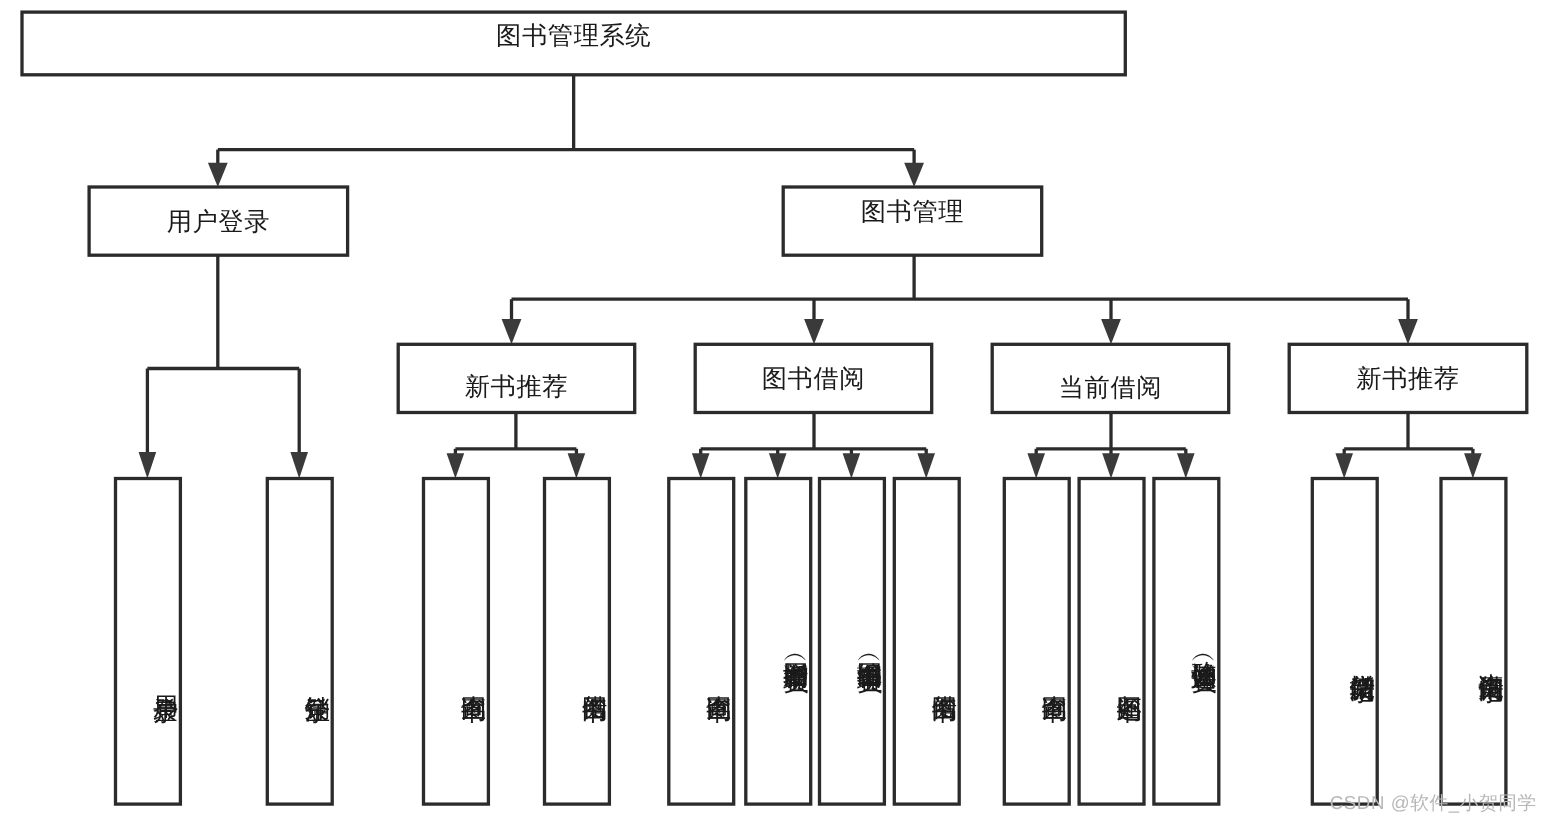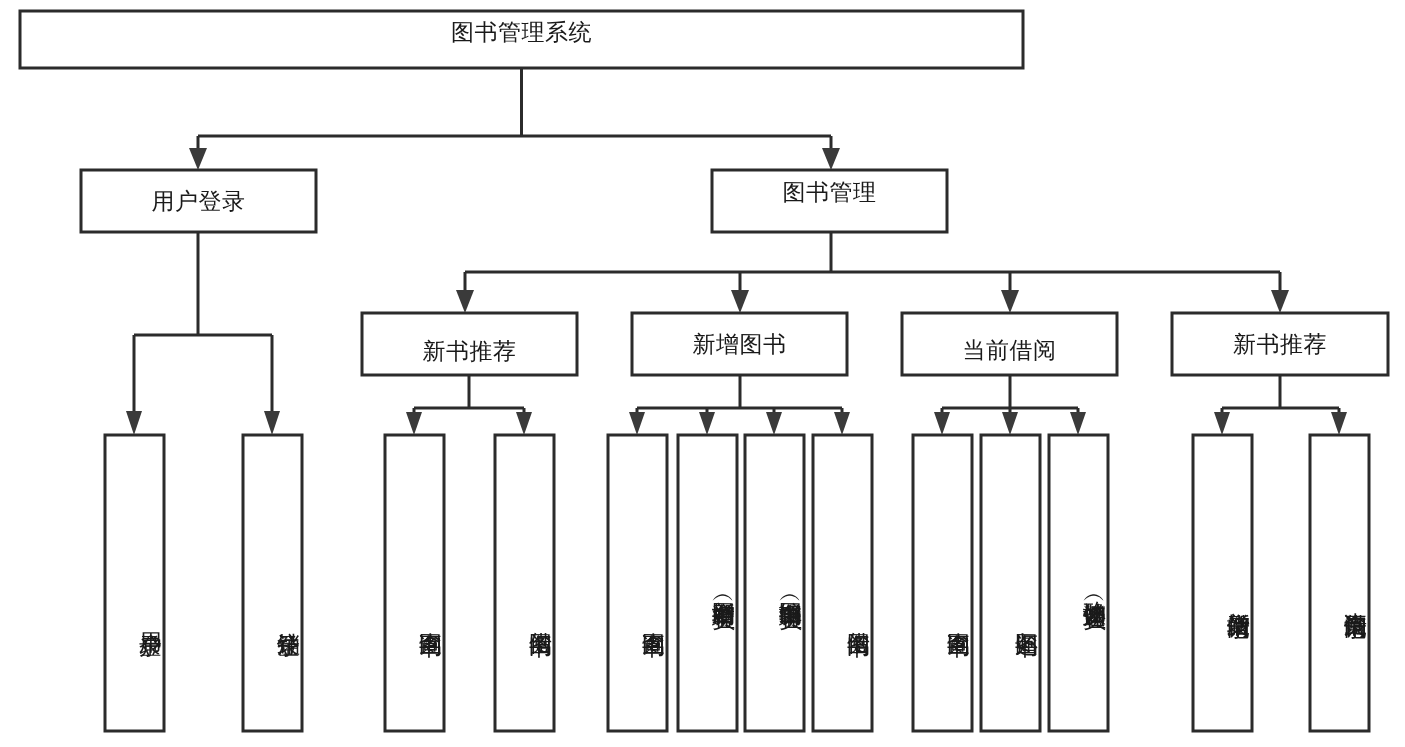--- a/index.html
+++ b/index.html
@@ -189,36 +189,37 @@
     <rect class="node-box" x="1193" y="435" width="59" height="296"></rect>
     <rect class="node-box" x="1310" y="435" width="59" height="296"></rect>
   </svg>
 
   <div class="node-label-h" style="left:20px; top:11px; width:1003px; height:43px;">图书管理系统</div>
 
   <div class="node-label-h" style="left:81px; top:170px; width:235px; height:62px;">用户登录</div>
   <div class="node-label-h" style="left:712px; top:170px; width:235px; height:44px;text-align:right;">图书管理</div>
 
   <div class="node-label-h" style="left:362px; top:313px; width:215px; height:77px;">新书推荐</div>
-  <div class="node-label-h" style="left:632px; top:313px; width:215px; height:62px;">新增图书</div>
-  <div class="node-label-h" style="left:902px; top:313px; width:215px; height:78px;font-family:Liberation Mono, monospace;">当前借阅</div>
+  <div class="node-label-h" style="left:632px; top:313px; width:215px; height:62px;">图书借阅</div>
+  <div class="node-label-h" style="left:902px; top:313px; width:215px; height:78px;">当前借阅</div>
   <div class="node-label-h" style="left:1172px; top:313px; width:216px; height:62px;">新书推荐</div>
 
   <div class="node-label-v" style="left:105px; top:500px; width:59px; height:231px;">用户登录</div>
   <div class="node-label-v" style="left:243px; top:500px; width:59px; height:231px;">注销登录</div>
 
   <div class="node-label-v" style="left:385px; top:500px; width:59px; height:231px;">查询图书</div>
   <div class="node-label-v" style="left:495px; top:500px; width:59px; height:231px;">借阅图书</div>
 
   <div class="node-label-v" style="left:608px; top:500px; width:59px; height:231px;">查询图书</div>
   <div class="node-label-v" style="left:678px; top:443px; width:59px; height:288px;">新增图书（管理员）</div>
   <div class="node-label-v" style="left:745px; top:443px; width:59px; height:288px;">编辑图书（管理员）</div>
   <div class="node-label-v" style="left:813px; top:500px; width:59px; height:231px;">借阅图书</div>
 
   <div class="node-label-v" style="left:913px; top:500px; width:59px; height:231px;">查询图书</div>
   <div class="node-label-v" style="left:981px; top:500px; width:59px; height:231px;">归还图书</div>
   <div class="node-label-v" style="left:1049px; top:443px; width:59px; height:288px;">确认归还（管理员）</div>
 
   <div class="node-label-v" style="left:1193px; top:462px; width:59px; height:269px;">新增借阅记录</div>
   <div class="node-label-v" style="left:1310px; top:462px; width:59px; height:269px;">查询借阅记录</div>
 
+  <div class="watermark">CSDN @软件_小贺同学</div>
 
 </div>
 
 </body></html>

